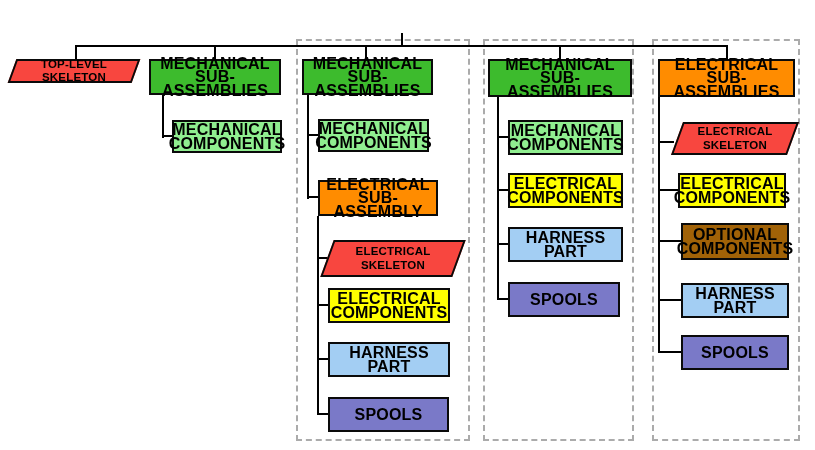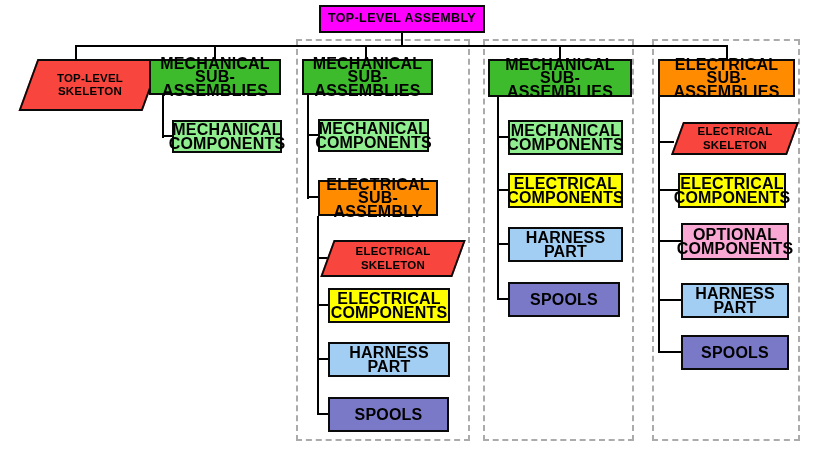--- a/index.html
+++ b/index.html
@@ -68,23 +68,22 @@
   <div class="hline" style="left: 497px; top: 243px; width: 13px; background: rgb(0, 0, 0);"></div>
   <div class="hline" style="left: 497px; top: 298px; width: 13px; background: rgb(0, 0, 0);"></div>
 
   <div class="vline" style="left: 658px; top: 97px; height: 256px; background: rgb(0, 0, 0);"></div>
   <div class="hline" style="left: 658px; top: 141px; width: 16px; background: rgb(0, 0, 0);"></div>
   <div class="hline" style="left: 658px; top: 189px; width: 22px; background: rgb(0, 0, 0);"></div>
   <div class="hline" style="left: 658px; top: 240px; width: 25px; background: rgb(0, 0, 0);"></div>
   <div class="hline" style="left: 658px; top: 299px; width: 25px; background: rgb(0, 0, 0);"></div>
   <div class="hline" style="left: 658px; top: 351px; width: 25px; background: rgb(0, 0, 0);"></div>
 
-  <div class="node root" style="left: 319px; top: 5px; width: 166px; height: 28px; background: rgb(255, 0, 255);">TOP-LEVEL ASSEMBLY</div>
 
-  <div class="pnode" style="left:19px; top:59px; width:142px; height:52px;">
+  <div class="pnode" style="left:3px; top:59px; width:142px; height:24px;">
     <div class="para-bg" style="background: rgb(248, 70, 63);"></div>
     <span>TOP-LEVEL
 SKELETON</span>
   </div>
 
   <div class="node" style="left: 149px; top: 59px; width: 132px; height: 36px; background: rgb(61, 187, 45);">MECHANICAL
 SUB-ASSEMBLIES</div>
   <div class="node" style="left: 172px; top: 120px; width: 110px; height: 33px; background: rgb(144, 238, 144);">MECHANICAL
 COMPONENTS</div>
 
@@ -116,19 +115,19 @@
 
   <div class="node" style="left: 658px; top: 59px; width: 137px; height: 38px; background: rgb(255, 140, 0);">ELECTRICAL
 SUB-ASSEMBLIES</div>
   <div class="pnode" style="left:668px; top:122px; width:134px; height:33px;">
     <div class="para-bg" style="background: rgb(248, 70, 63);"></div>
     <span>ELECTRICAL
 SKELETON</span>
   </div>
   <div class="node" style="left: 678px; top: 173px; width: 108px; height: 35px; background: rgb(255, 255, 0);">ELECTRICAL
 COMPONENTS</div>
-  <div class="node" style="left: 681px; top: 223px; width: 108px; height: 37px; background: #f9a8d4;">OPTIONAL
+  <div class="node" style="left: 681px; top: 223px; width: 108px; height: 37px; background: #a16207;">OPTIONAL
 COMPONENTS</div>
   <div class="node" style="left: 681px; top: 283px; width: 108px; height: 35px; background: rgb(163, 206, 243);">HARNESS
 PART</div>
   <div class="node" style="left: 681px; top: 335px; width: 108px; height: 35px; background: rgb(122, 121, 200);">SPOOLS</div>
 
 </div>
 
 </body></html>

